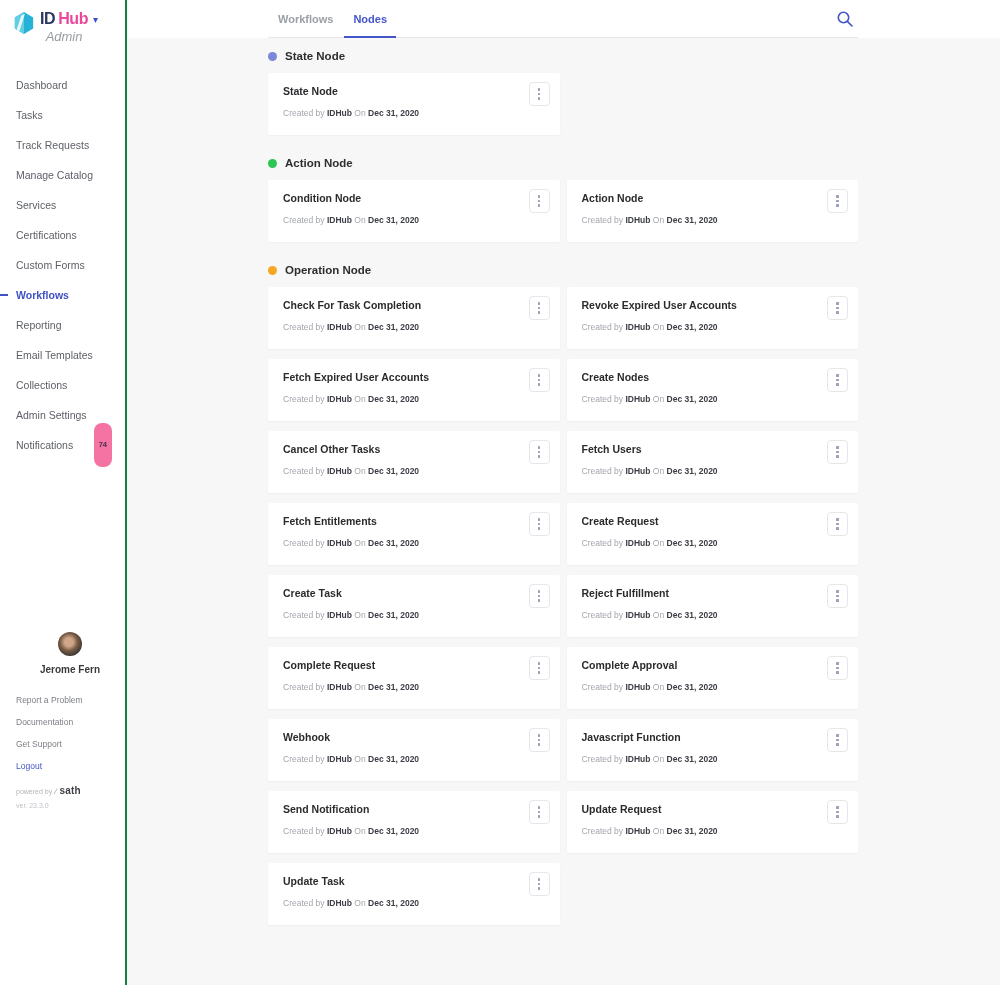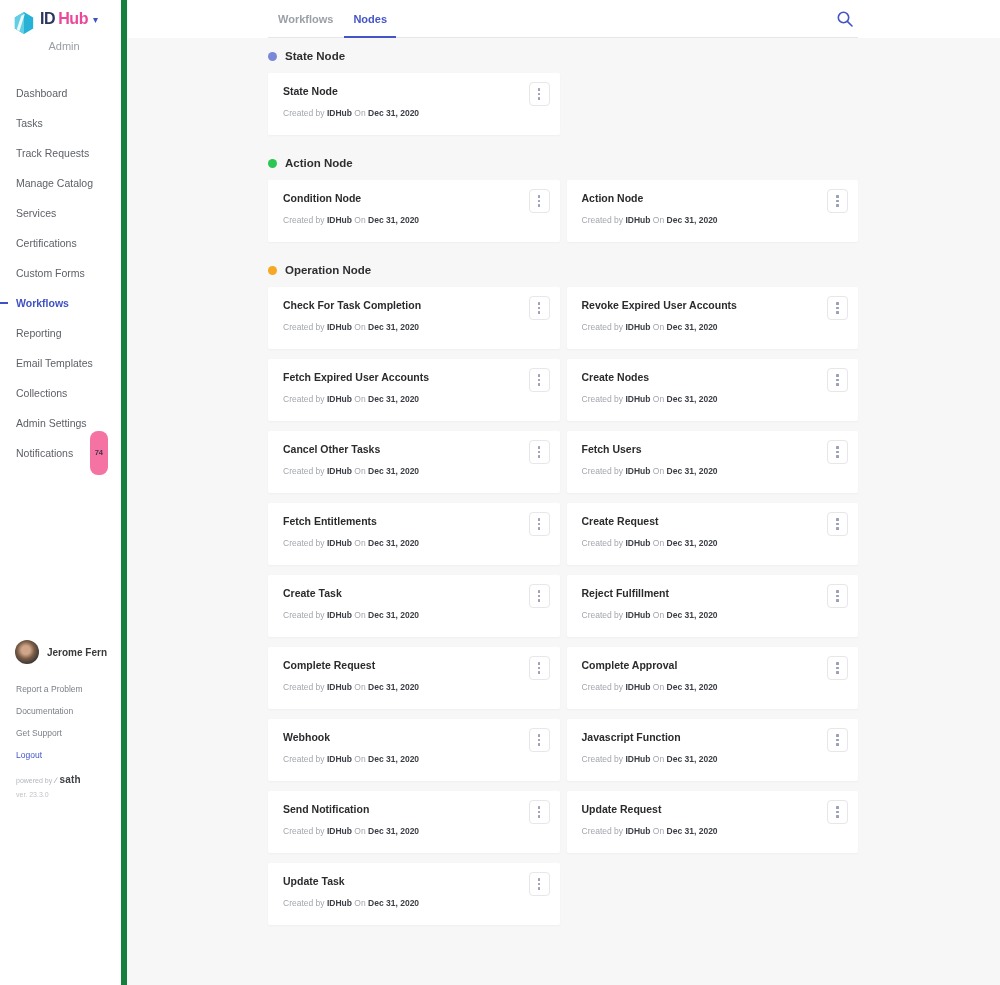--- a/index.html
+++ b/index.html
@@ -7,44 +7,44 @@
   body {
     font-family:"Liberation Sans", sans-serif;
     background:#f7f7f8;
     position:relative;
     overflow:hidden;
     color:#333;
   }
   
   .sidebar {
     position:absolute; left:0; top:0; width:127px; height:985px;
-    background:#ffffff; border-right:6px solid #15803d;
+    background:#ffffff; border-right:2px solid #15803d;
   }
   .logo-row { padding:10px 0 0 13px; display:flex; align-items:flex-start; gap:5px; }
   .logo-block { display:flex; flex-direction:column; align-items:center; }
   .logo-main { display:flex; align-items:center; gap:3px; }
   .logo-text { font-size:16px; font-weight:700; letter-spacing:-0.4px; }
   .logo-id { color:#2b3660; }
   .logo-hub { color:#ec4899; }
-  .logo-sub { font-size:11px; color:#9a9da3; margin-top:12px; }
+  .logo-sub { font-size:13px; color:#9a9da3; margin-top:1px;font-style:italic; }
   .caret { color:#3f51c5; font-size:10px; margin-top:4px; cursor:pointer; }
   .nav { margin-top:26px; }
   .nav-item {
     height:30px; display:flex; align-items:center; padding-left:16px;
     font-size:10.5px; color:#5c5f66; cursor:pointer; position:relative;
   }
   .nav-item.active { color:#3f51c5; font-weight:700; }
   .nav-item.active::before {
     content:''; position:absolute; left:0; top:14px; width:8px; height:2px; background:#3f51c5;
   }
   .badge {
     margin-left:auto; margin-right:13px; background:#f473a2; color:#463049;
     font-size:7.5px; font-weight:700; padding:18px 5px; border-radius:8px; line-height:1;
   }
-  .user-row { margin-top:172px; display:flex; align-items:center; gap:8px; padding-left:15px; }
+  .user-row { margin-top:172px; display:flex; align-items:center; gap:8px; padding-left:15px;flex-direction:column; }
   .avatar {
     width:24px; height:24px; border-radius:50%; flex:none; cursor:pointer;
     background:radial-gradient(circle at 45% 42%, #cfa689 22%, #7a5c45 45%, #3c3835 72%, #2e2b29 100%);
   }
   .user-name { font-size:10px; color:#3a3a3a; font-weight:600; }
   .side-footer { margin-top:14px; }
   .side-link {
     height:22px; display:flex; align-items:center; padding-left:16px;
     font-size:8.5px; color:#7b7e85; cursor:pointer;
   }

